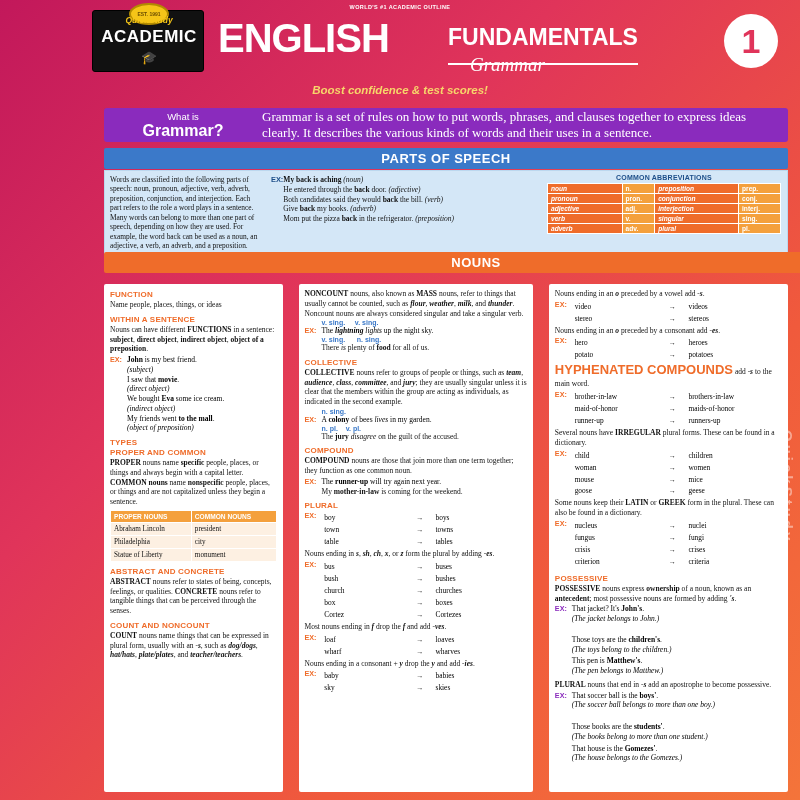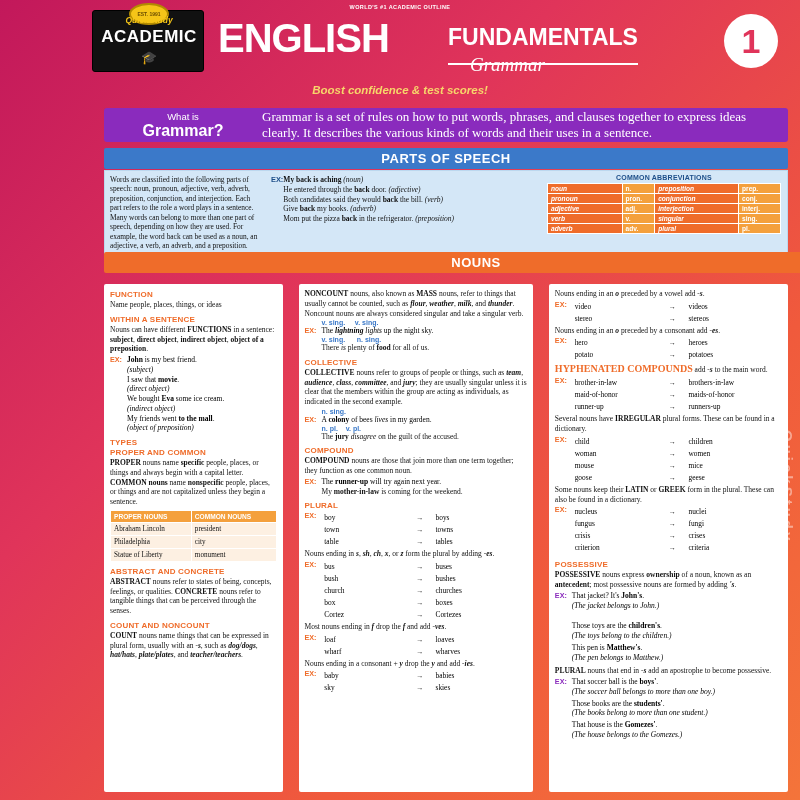--- a/index.html
+++ b/index.html
@@ -405,21 +405,21 @@
               </tr>
           <tr>
                 <td class="l">potato</td>
                 <td class="m">→</td>
                 <td class="r">potatoes</td>
               </tr>
         </tbody>
           </table>
       </div>
 
-      <div class="txt"><span class="bold" style="font-family:Liberation Serif, serif;font-size:10px;color:#ef6c2a">HYPHENATED COMPOUNDS</span> add <span class="bold ital">-s</span> to the main word.</div>
+      <div class="txt"><span class="bold" style="font-family:Liberation Sans, sans-serif;font-size:13px;color:#ef6c2a">HYPHENATED COMPOUNDS</span> add <span class="bold ital">-s</span> to the main word.</div>
       <div class="exrow">
         <span class="ex">EX:</span>
         <table class="arrowtab">
           <tbody>
               <tr>
                 <td class="l">brother-in-law</td>
                 <td class="m">→</td>
                 <td class="r">brothers-in-law</td>
               </tr>
           <tr>
@@ -507,21 +507,21 @@
           <div class="ital">(The pen belongs to Matthew.)</div>
         </span>
       </div>
 
       <div class="txt" style="margin-top:4px"><span class="bold">PLURAL</span> nouns that end in <span class="bold ital">-s</span> add an apostrophe to become possessive.</div>
       <div class="exrow">
         <span class="ex ex-p">EX:</span>
         <span class="exbody">
           <div>That soccer ball is the <span class="bold">boys'</span>.</div>
           <div class="ital">(The soccer ball belongs to more than one boy.)</div>
-          <div style="margin-top:2px">Those books are the <span class="bold">students'</span>.</div>
+          <div style="margin-top:12px">Those books are the <span class="bold">students'</span>.</div>
           <div class="ital">(The books belong to more than one student.)</div>
           <div style="margin-top:2px">That house is the <span class="bold">Gomezes'</span>.</div>
           <div class="ital">(The house belongs to the Gomezes.)</div>
         </span>
       </div>
     </div>
   </div>
 
   <div class="watermark">QuickStudy</div>
 </div>

